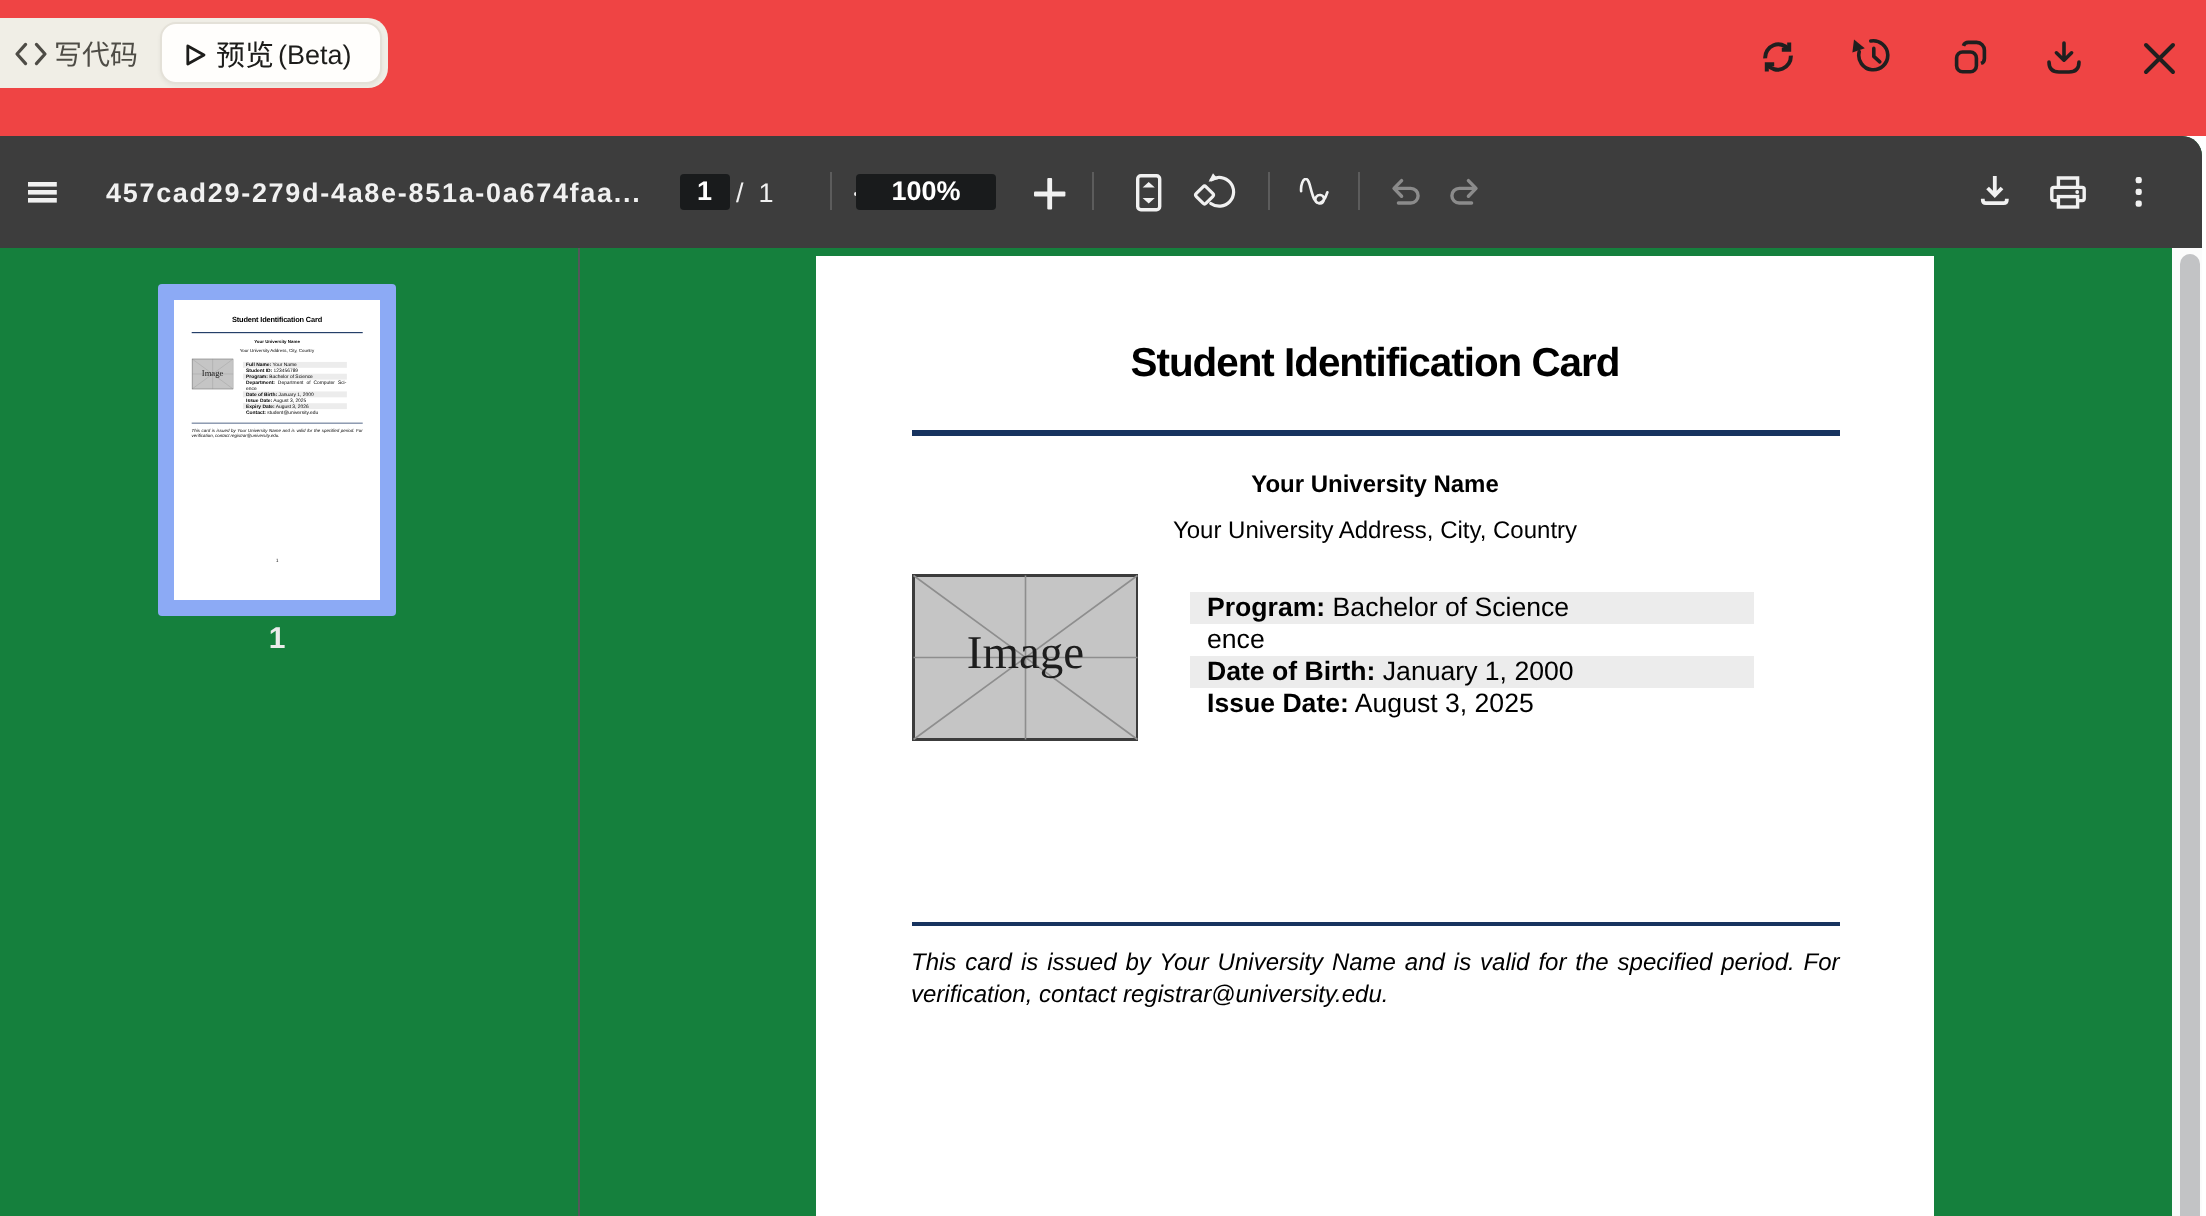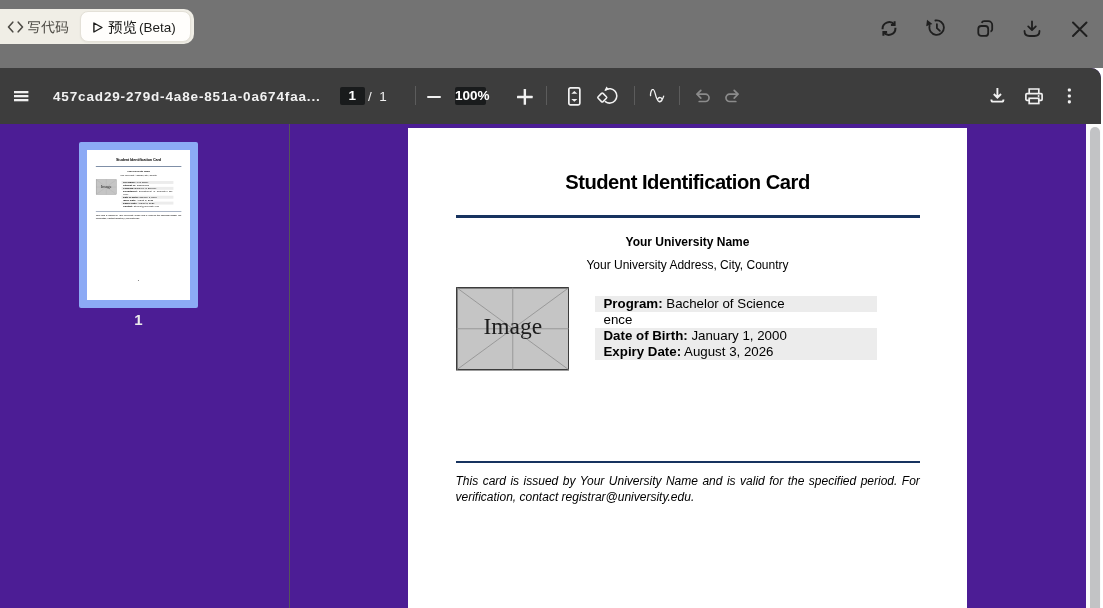--- a/index.html
+++ b/index.html
@@ -1,28 +1,28 @@
 <!DOCTYPE html>
 <html><head><meta charset="utf-8">
 <style>
 * { margin:0; padding:0; box-sizing:border-box; }
 html,body { width:1103px; height:608px; overflow:hidden; background:#fff;
   font-family:"Liberation Sans", sans-serif; }
 .abs { position:absolute; }
 
-#hdr { position:absolute; left:0; top:0; width:1103px; height:68px; background:#737373; }
+#hdr { position:absolute; left:0; top:0; width:1103px; height:68px; background:#ef4444; }
 #tabbar { position:absolute; left:-12px; top:9px; width:206px; height:35px;
   background:#f0eee6; border-radius:10px; }
 #codetab { position:absolute; left:19px; top:0; height:35px; display:flex; align-items:center; color:#4e4c46; }
 #prevtab { position:absolute; left:92px; top:2px; width:111px; height:31px;
   background:#fffefc; border:1px solid #e4e1d8; border-radius:8px;
   box-shadow:0 1px 2px rgba(0,0,0,0.05); }
 
 #panel { position:absolute; left:0; top:68px; width:1100.5px; height:540px;
-  background:#4c1d95; border-top-right-radius:10px; overflow:hidden; }
+  background:#15803d; border-top-right-radius:10px; overflow:hidden; }
 #tb { position:absolute; left:0; top:0; width:100%; height:55.5px; background:#3d3d3d; }
 .tbtxt { color:#f1f1f1; font-size:13.5px; font-weight:bold; }
 .tbbox { position:absolute; background:#191b1c; border-radius:2px; height:18px; top:18.5px;
   color:#fff; font-size:13.5px; font-weight:bold; text-align:center; line-height:18px; }
 .sep { position:absolute; width:1px; height:19px; top:18px; background:#5c5c5c; }
 #sbline { position:absolute; left:289px; top:55.5px; width:1px; height:484.5px; background:#55565a; }
 #thumb { position:absolute; left:79px; top:73.5px; width:119px; height:166px;
   background:#8caaf5; border-radius:2px; }
 #thumbpage { position:absolute; left:8px; top:8px; width:103px; height:150px; background:#fff; overflow:hidden; }
 #thumblabel { position:absolute; left:79px; top:243px; width:119px; text-align:center;
@@ -101,21 +101,21 @@
     <svg class="ic abs" style="left:13.8px;top:22.6px" width="15" height="11" viewBox="0 0 15 11" fill="#f1f1f1">
       <rect x="0" y="0" width="14.4" height="2.3"></rect>
         <rect x="0" y="4" width="14.4" height="2.3"></rect>
         <rect x="0" y="8" width="14.4" height="2.3"></rect>
     </svg>
     <div class="tbtxt abs" style="left:53px;top:20.5px;letter-spacing:0.85px">457cad29-279d-4a8e-851a-0a674faa...</div>
     <div class="tbbox" style="left:340px;width:24.5px;">1</div>
     <div class="tbtxt abs" style="left:368px;top:21px;font-weight:normal;">/&nbsp;&nbsp;1</div>
     <div class="sep" style="left:415px"></div>
     <div class="abs" style="left:427.3px;top:27.5px;width:13.7px;height:2.3px;background:#f1f1f1;border-radius:1px"></div>
-    <div class="tbbox" style="left:455px;width:31px;">100%</div>
+    <div class="tbbox" style="left:428px;width:70px;">100%</div>
     <svg class="ic abs" style="left:516.8px;top:20.5px" width="16" height="16" viewBox="0 0 16 16" fill="#f1f1f1">
         <rect x="0" y="6.8" width="15.7" height="2.4" rx="0.5"></rect>
         <rect x="6.65" y="0" width="2.4" height="15.7" rx="0.5"></rect>
       </svg>
     <div class="sep" style="left:546px"></div>
     <svg class="ic abs" style="left:567.5px;top:18.5px" width="13" height="19" viewBox="0 0 13 19" fill="none" stroke="#f1f1f1" stroke-width="1.7">
       <rect x="0.85" y="0.85" width="11" height="17" rx="1.6"></rect>
       <path d="M6.35 4 L9.4 6.8 H3.3 Z M6.35 14.8 L3.3 12 H9.4 Z" fill="#f1f1f1" stroke="none"></path>
     </svg>
     <svg class="ic abs" style="left:595px;top:16px" width="24" height="21" viewBox="0 0 24 21" fill="none" stroke="#f1f1f1" stroke-width="1.6">
@@ -198,21 +198,21 @@
   <div class="addr">Your University Address, City, Country</div>
   <div class="imgbox"><svg width="113.5" height="83.5" viewBox="0 0 113.5 83.5">
     <rect x="0.75" y="0.75" width="112" height="82" fill="#c5c5c5" stroke="#3c3c3c" stroke-width="1.5"></rect>
     <path d="M0.75 0.75 L112.75 82.75 M112.75 0.75 L0.75 82.75 M0.75 41.75 H112.75 M56.75 0.75 V82.75" stroke="#8e8e8e" stroke-width="0.8"></path>
     <text x="56.75" y="49.5" text-anchor="middle" font-family="Liberation Serif, serif" font-size="23.5" fill="#1d1d1d" dy="-2.3">Image</text>
   </svg></div>
   <div class="infotab">
     <div class="irow g"><b>Program:</b> Bachelor of Science</div>
     <div class="irow">ence</div>
     <div class="irow g"><b>Date of Birth:</b> January 1, 2000</div>
-    <div class="irow g"><b>Expiry Date:</b> August 3, 2026</div>
+    <div class="irow"><b>Issue Date:</b> August 3, 2025</div>
   </div>
   <div class="bluerule" style="top:332.5px"></div>
   <div class="foottext">
     <div class="jline">This card is issued by Your University Name and is valid for the specified period. For</div>
     <div>verification, contact registrar@university.edu.</div>
   </div>
 
 </div>
     </div>
   <div id="sctrack">

